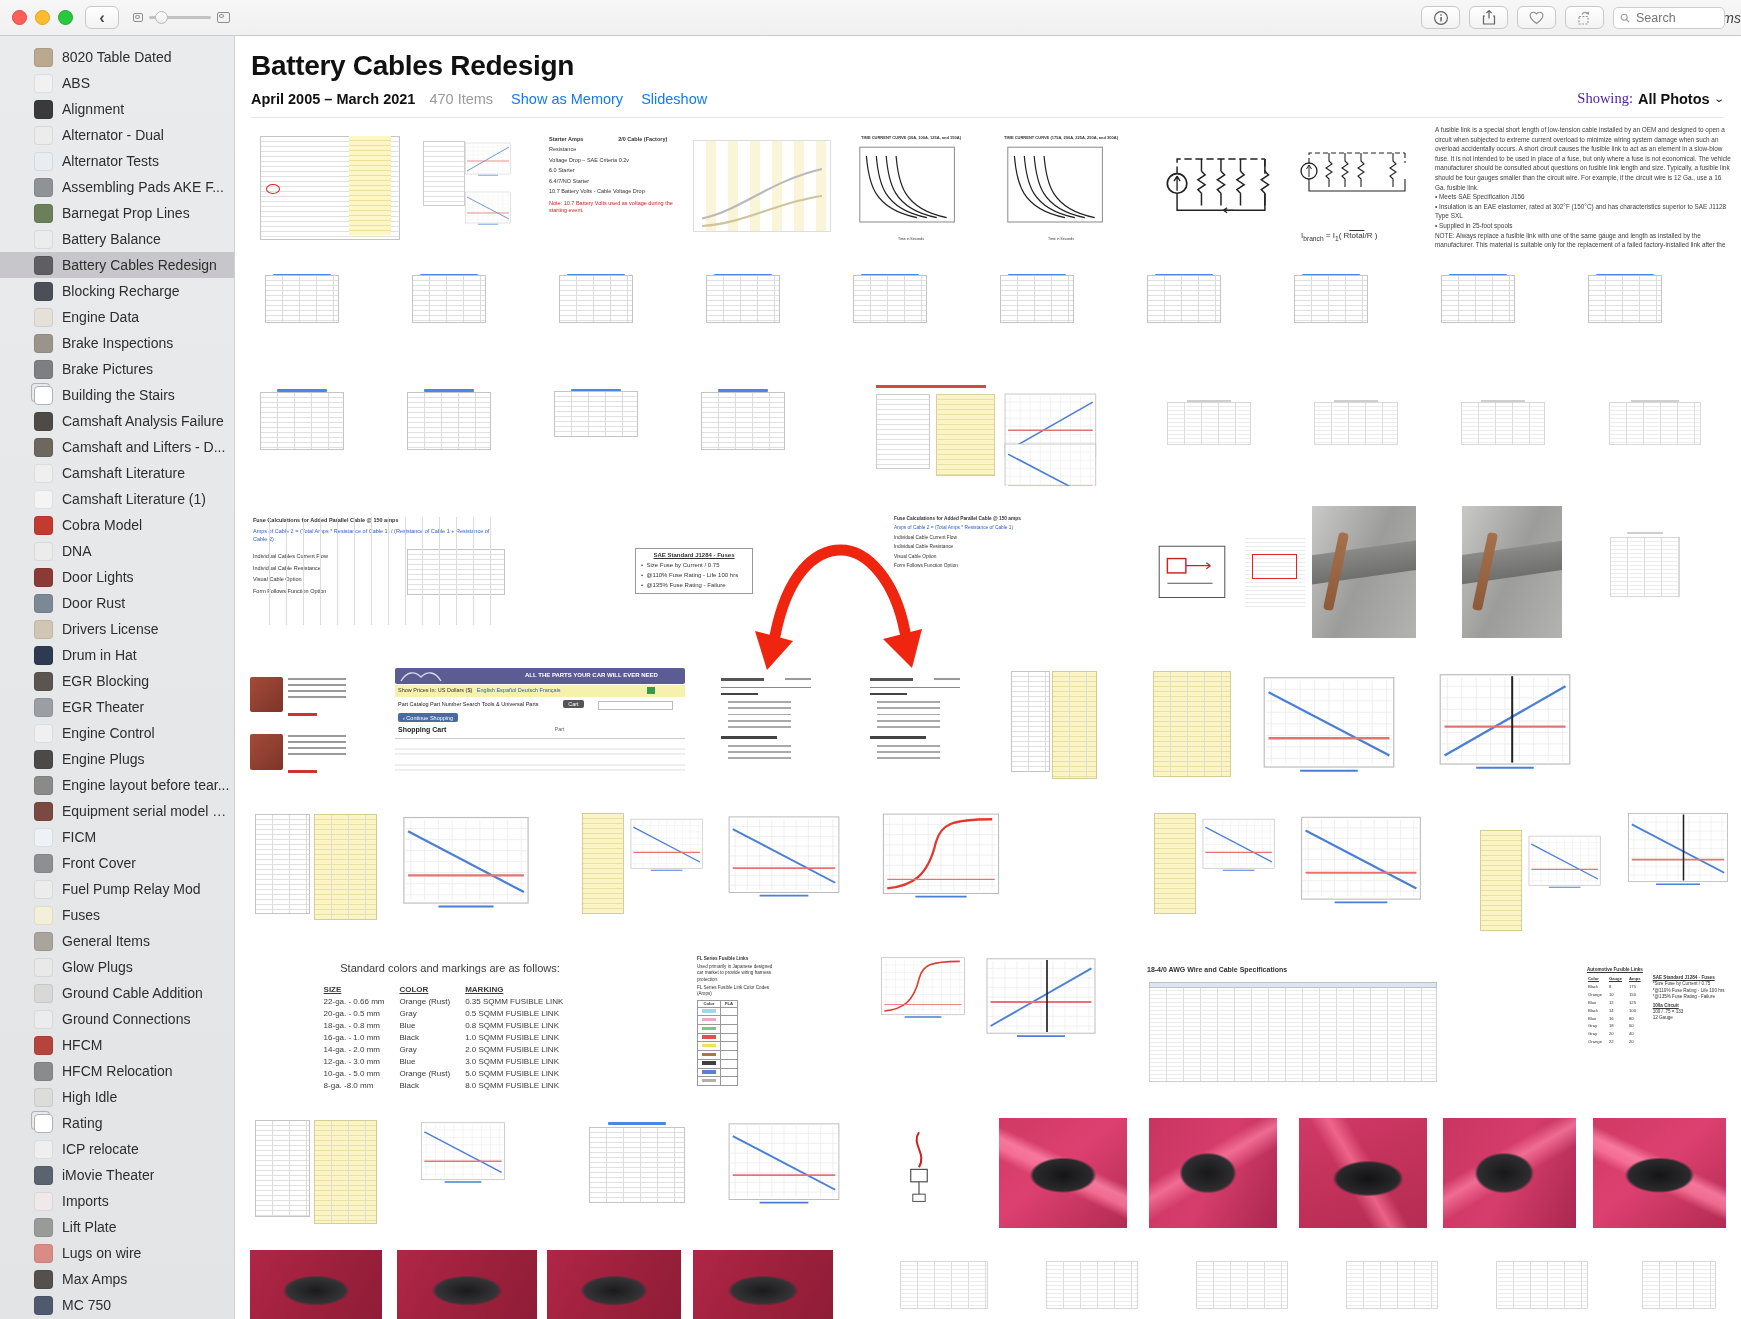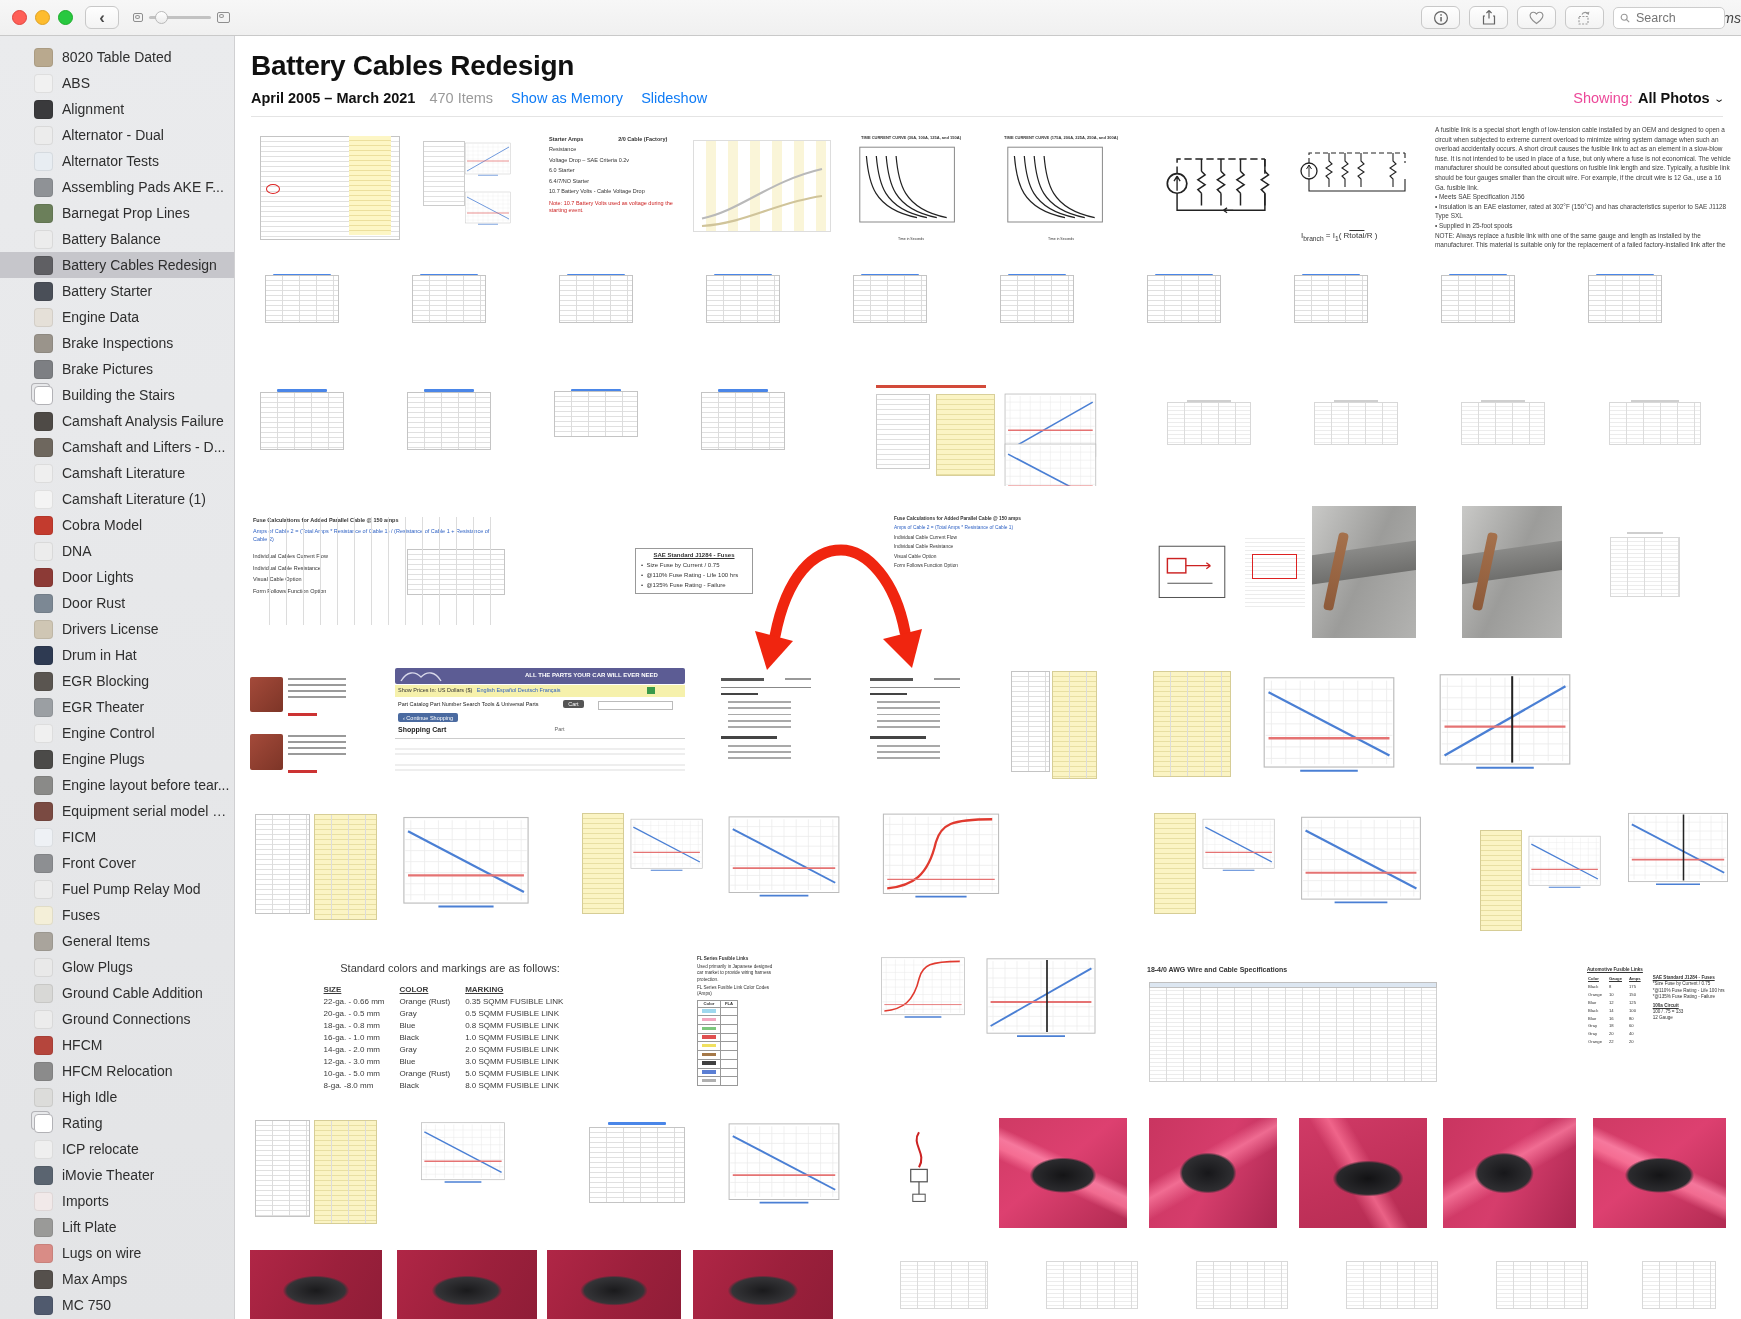--- a/index.html
+++ b/index.html
@@ -44,21 +44,21 @@
                box-shadow:-3px -3px 0 -1px #e8e9eb,-3px -3px 0 0 #b2b2b6;}
   .slabel{font-size:14px;color:#2e2e2e;white-space:nowrap;overflow:hidden;text-overflow:ellipsis;max-width:168px;}
   .main{flex:1;position:relative;background:#fff;}
   .album-header{padding:14px 18px 0 16px;}
   .album-title{font-size:28px;font-weight:bold;color:#111;letter-spacing:-.3px;}
   .meta-row{display:flex;align-items:center;margin-top:8px;font-size:14.5px;}
   .meta-date{font-weight:bold;color:#111;}
   .meta-count{color:#9a9a9a;margin-left:14px;}
   .meta-link{color:#0f7bf5;margin-left:18px;cursor:pointer;}
   .meta-right{margin-left:auto;display:flex;align-items:center;gap:5px;}
-  .showing-label{color:#ec4899;}
+  .showing-label{color:#4c1d95;font-family:Liberation Serif, serif;}
   .showing-value{font-weight:bold;color:#111;cursor:pointer;}
   .chev{font-size:10px;color:#111;transform:scaleX(1.4);}
   .hairline{height:1px;background:#e4e4e4;margin-top:10px;}
   
   .grid{position:absolute;inset:0;}
   .thumb{position:absolute;background:#fff;cursor:pointer;overflow:hidden;box-sizing:border-box;}
   .fill{position:absolute;inset:0;}
   .rows{background:repeating-linear-gradient(180deg,#fff 0 4px,#e0e0e0 4px 5px);}
   .rows-y{background:repeating-linear-gradient(180deg,#fbf4c4 0 4px,#e8dfa2 4px 5px);}
   .rows-g{background:repeating-linear-gradient(180deg,#fff 0 3px,#ececec 3px 4px);}
@@ -189,21 +189,21 @@
       <div class="sitem">
         <span class="sicon" style="background: rgb(236, 236, 236);"></span>
         <span class="slabel">Battery Balance</span>
       </div>
       <div class="sitem sel">
         <span class="sicon" style="background: rgb(95, 95, 99);"></span>
         <span class="slabel">Battery Cables Redesign</span>
       </div>
       <div class="sitem">
         <span class="sicon" style="background: rgb(74, 79, 88);"></span>
-        <span class="slabel">Battery Starter</span>
+        <span class="slabel">Blocking Recharge</span>
       </div>
       <div class="sitem">
         <span class="sicon" style="background: rgb(229, 224, 216);"></span>
         <span class="slabel">Engine Data</span>
       </div>
       <div class="sitem">
         <span class="sicon" style="background: rgb(154, 148, 139);"></span>
         <span class="slabel">Brake Inspections</span>
       </div>
       <div class="sitem">

